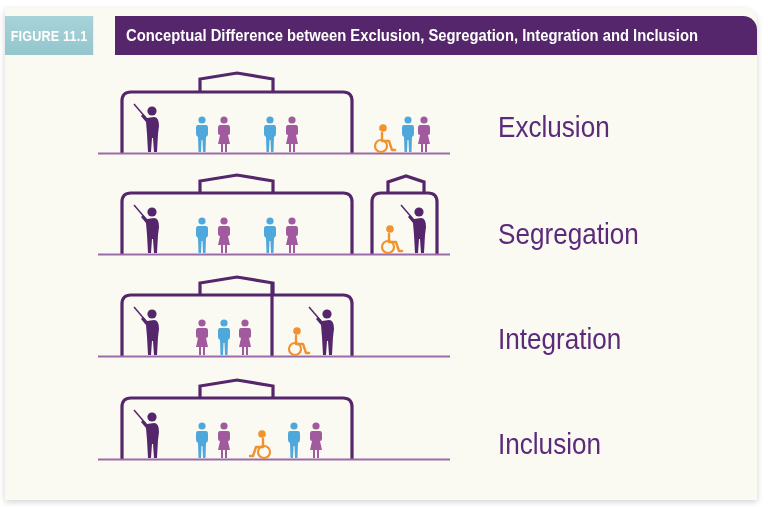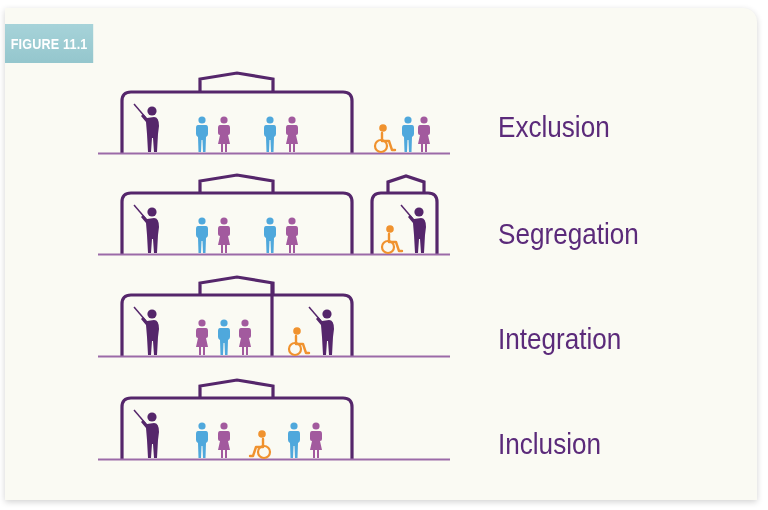--- a/index.html
+++ b/index.html
@@ -1,30 +1,33 @@
 <!DOCTYPE html>
 <html><head>
 <meta charset="utf-8">
 <style>
   html, body { margin:0; padding:0; background:#ffffff; }
   body { width:768px; height:510px; position:relative; overflow:hidden; font-family:"Liberation Sans", sans-serif; }
   .card { position:absolute; left:5px; top:8px; width:752px; height:492px; background:#fafaf3; box-shadow:0 2px 6px rgba(0,0,0,0.18); border-top-right-radius:14px; }
-  .header { position:absolute; left:0; top:16px; width:752px; height:39px; display:flex;gap:12px; }
+  .header { position:absolute; left:0; top:8px; width:752px; height:39px; display:flex;gap:12px; }
   .fig-label { width:98px; height:39px; background:linear-gradient(#a7d3d9,#94c6cd); color:#ffffff; font-weight:bold; font-size:14px; display:flex; align-items:center; justify-content:center; letter-spacing:0.2px; font-family:"Liberation Sans Narrow","Liberation Sans",sans-serif; transform:scaleX(0.9); transform-origin:left center; }
   .fig-title { flex:1; height:39px; background:#55266b; color:#ffffff; font-weight:bold; font-size:17px; display:flex; align-items:center; padding-left:11px; border-top-right-radius:14px; white-space:nowrap; overflow:hidden; }
   .fig-title span { display:inline-block; transform:scaleX(0.87); transform-origin:left center; }
   svg.art { position:absolute; left:0; top:0; }
   .row-label { position:absolute; left:498px; color:#5b2a7a; font-size:29px; font-family:"Liberation Sans", sans-serif; transform:scaleX(0.9); transform-origin:left center; white-space:nowrap; }
 </style>
 </head>
 <body>
 
 <div class="card">
   <div class="header">
     <div class="fig-label">FIGURE 11.1</div>
+    <div class="fig-title">
+        <span>Conceptual Difference between Exclusion, Segregation, Integration and Inclusion</span>
+      </div>
   </div>
 </div>
 
 <svg class="art" width="768" height="510" viewBox="0 0 768 510">
   <defs>
 
     <g id="teacher">
       <line x1="-18" y1="-48" x2="-6" y2="-34" stroke="#55266b" stroke-width="1.5"></line>
       <circle cx="0" cy="-41" r="4.6" fill="#55266b"></circle>
       <path d="M-5,-34 L-9,-38 L-11,-36 L-6,-30 L-5,-18 L-4,0 L-1,0 L0,-14 L1,-14 L2,0 L5,0 L6,-18 L7,-26 Q7,-35 2,-35 Z" fill="#55266b"></path>

